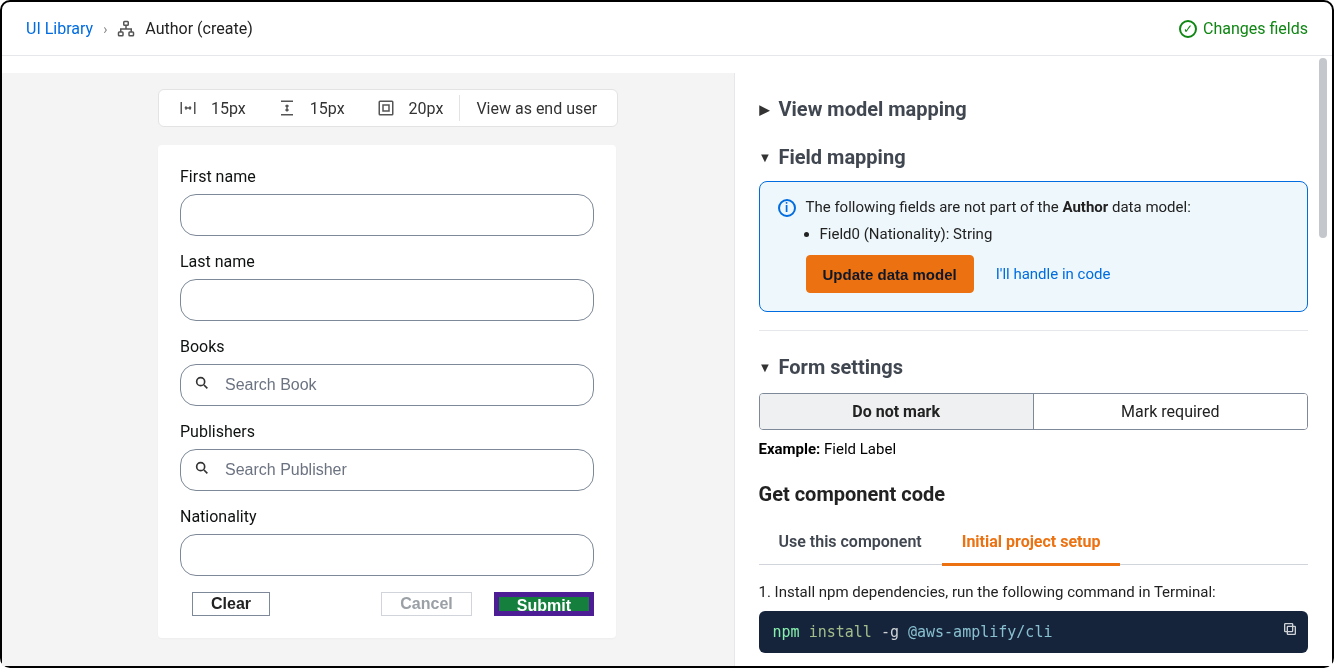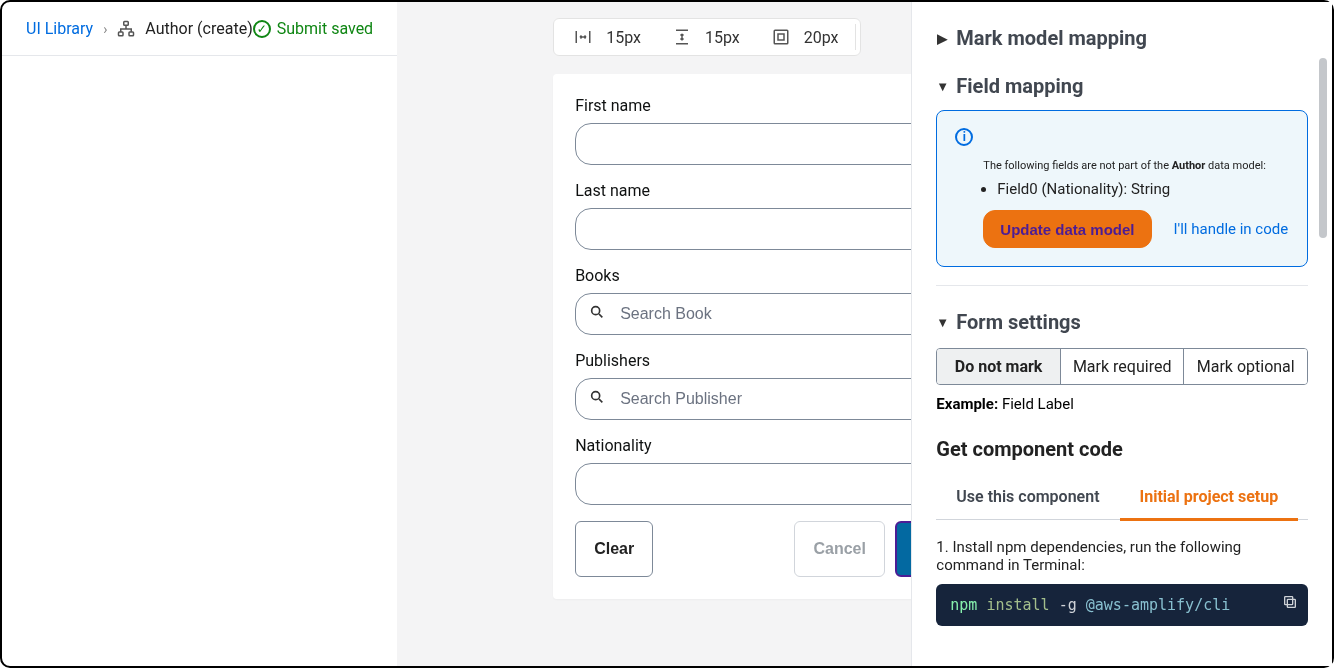--- a/index.html
+++ b/index.html
@@ -1,17 +1,17 @@
 <!DOCTYPE html>
 <html><head>
 <meta charset="utf-8">
 <style>
 * { box-sizing: border-box; margin: 0; padding: 0; }
 html, body { width: 1334px; height: 668px; overflow: hidden; font-family: -apple-system, BlinkMacSystemFont, "Segoe UI", Roboto, Arial, sans-serif; background: #fff; }
-.app { width: 100%; height: 100%; border: 2px solid #000; border-radius: 10px; display: flex; flex-direction: row; background: #fff; position: relative;}
+.app { width: 100%; height: 100%; border: 2px solid #000; border-radius: 10px; display: flex; flex-direction: column; background: #fff; position: relative; gap: 17px;}
 .topbar { height: 54px; display: flex; align-items: center; justify-content: space-between; padding: 0 24px; border-bottom: 1px solid #e5e7eb; }
 .breadcrumb { display: flex; align-items: center; gap: 10px; font-size: 16px; }
 .breadcrumb a { color: #006ce0; text-decoration: none; }
 .chevron-icon { color: #888; font-size: 14px; }
 .tree-icon { color: #444; display:inline-flex; }
 .crumb-current { color: #222; }
 .status { display: flex; align-items: center; gap: 6px; color: #0f8613; font-size: 16px; }
 .status-icon { width: 18px; height: 18px; border: 2px solid #0f8613; border-radius: 50%; display:inline-flex; align-items:center; justify-content:center; font-size:12px; line-height:1;}
 .body { flex:1; display:flex; background: #f4f4f5; overflow:hidden;}
 .left { flex: 0 0 55%; display:flex; flex-direction:column; align-items:flex-start; padding: 16px 0 0 156px; overflow: auto;}
@@ -21,38 +21,38 @@
 .tool-icon { color:#555; display:inline-flex; }
 .card { margin-top: 18px; width: 458px; background:#fff; border-radius:4px; padding: 22px 22px 22px 22px; box-shadow: 0 1px 2px rgba(0,0,0,0.03);}
 .field { margin-bottom: 16px; }
 .label { font-size: 16px; color: #0f1111; margin-bottom: 8px; display:block;}
 .input { width:100%; height:42px; border:1px solid #7d8998; border-radius:16px; padding: 0 10px; font-size:16px;}
 .search-wrap { position:relative; }
 .search-wrap .sicon { position:absolute; left: 14px; top: 50%; transform: translateY(-50%); color:#444; font-size: 16px;}
 .search-wrap input { padding-left: 44px; color:#555;}
 .search-wrap input::placeholder{color:#6b7280;}
 .btn-row { display:flex; gap:10px; align-items:center; margin-top: 12px;}
-.btn { height:56px; border-radius:6px; padding: 0 18px; font-size:16px; font-weight:600; cursor:pointer;}
+.btn { height:24px; border-radius:0; padding: 0 18px; font-size:16px; font-weight:600; cursor:pointer;margin-left:12px;}
 .btn-plain { background:#fff; border:1px solid #7d8998; color:#222;}
 .btn-muted { background:#fff; border:1px solid #d1d5db; color:#9aa0a6; cursor:default;}
-.btn-primary { background:#0369a1; border:2px solid #4c1d95; color:#fff;}
+.btn-primary { background:#15803d; border:5px solid #4c1d95; color:#fff;}
 .spacer { flex:1; }
 .right { flex:0 0 45%; background:#fff; border-left:1px solid #e5e7eb; padding: 18px 24px 20px 24px; overflow: auto;}
 .section { margin-bottom: 12px; }
 .section-header { display:flex; align-items:center; gap:8px; font-size:20px; font-weight:700; color:#414750; padding: 6px 0; }
 .tri { font-size: 13px; color:#333; width:12px; text-align:center;}
 .infobox { border:1px solid #006ce0; background:#eef7fb; border-radius:8px; padding: 16px 18px 18px 18px; margin-top:6px; }
 .info-top { display:flex; gap:10px; align-items:flex-start; }
 .info-icon { width:18px; height:18px; border:2px solid #006ce0; border-radius:50%; color:#006ce0; display:flex;align-items:center;justify-content:center;font-size:12px;font-weight:700; flex-shrink:0; margin-top:1px;}
-.info-text { font-size:11px; color:#222;margin-top:32px; }
+.info-text { font-size:15px; color:#222; }
 .info-text strong { font-weight:700; }
 .info-list { margin: 8px 0 12px 22px; font-size:15px; color:#222;}
 .info-list li { list-style: disc; margin-left: 20px;}
 .info-actions { display:flex; align-items:center; gap: 22px; margin-left: 28px;}
-.btn-orange { background:#ec7211; border:1px solid #ec7211;color:#4c1d95; height:38px; border-radius:12px; padding:0 16px; font-weight:700; font-size:15px; cursor:pointer;}
+.btn-orange { background:#ec7211; border:1px solid #ec7211;color:#0f172a; height:38px; border-radius:4px; padding:0 16px; font-weight:700; font-size:15px; cursor:pointer;}
 .link { color:#006ce0; font-size:15px; cursor:pointer;}
 .divider { height:1px; background:#e5e7eb; margin: 18px 0;}
 .seg-group { display:flex; border:1px solid #7d8998; border-radius:4px; overflow:hidden; margin-top: 8px;}
 .seg { flex:1; text-align:center; padding: 8px 0; font-size:16px; color:#222; border-right:1px solid #7d8998; cursor:pointer; background:#fff;}
 .seg:last-child{border-right:none;}
 .seg.active{background:#eef0f1; font-weight:700;}
 .example-row { font-size:15px; margin-top: 10px;}
 .example-row b{font-weight:700;}
 .get-code-h { font-size:20px; font-weight:700; color:#222; margin-top: 24px;}
 .tabs { display:flex; gap:0; border-bottom:1px solid #d1d5db; margin-top: 14px;}
@@ -80,21 +80,21 @@
             <rect x="9" y="2" width="6" height="5" rx="1"></rect>
             <rect x="2" y="16" width="6" height="5" rx="1"></rect>
             <rect x="16" y="16" width="6" height="5" rx="1"></rect>
             <path d="M12 7v5M12 12H5v4M12 12h7v4"></path>
           </svg>
       </span>
       <span class="crumb-current">Author (create)</span>
     </div>
     <div class="status">
       <span class="status-icon">✓</span>
-      <span>Submit saved</span>
+      <span>Changes fields</span>
     </div>
   </div>
 
   <div class="body">
     <div class="left">
       <div class="toolbar">
         <div class="tool-seg">
           <span class="tool-icon">
             <svg width="18" height="18" viewBox="0 0 24 24" fill="none" stroke="#555" stroke-width="2">
                 <path d="M3 4v16M21 4v16M8 12h8M8 12l2-2M8 12l2 2M16 12l-2-2M16 12l-2 2"></path>
@@ -113,20 +113,23 @@
         <div class="tool-seg">
           <span class="tool-icon">
             <svg width="18" height="18" viewBox="0 0 24 24" fill="none" stroke="#555" stroke-width="2">
                 <rect x="3" y="3" width="18" height="18" rx="1"></rect>
                 <rect x="8" y="8" width="8" height="8"></rect>
               </svg>
           </span>
           <span>20px</span>
         </div>
         <div class="tool-sep"></div>
+        <div class="tool-seg">
+          <span>View as end user</span>
+        </div>
       </div>
 
       <div class="card">
         <div class="field">
           <span class="label">First name</span>
           <input class="input" value="" style="">
         </div>
         <div class="field">
           <span class="label">Last name</span>
           <input class="input" value="" style="">
@@ -165,21 +168,21 @@
           <button class="btn btn-muted">Cancel</button>
           <button class="btn btn-primary">Submit</button>
         </div>
       </div>
     </div>
 
     <div class="right">
       <div class="section">
         <div class="section-header">
           <span class="tri">▶</span>
-          <span>Mark model mapping</span>
+          <span>View model mapping</span>
         </div>
       </div>
 
       <div class="section">
         <div class="section-header">
           <span class="tri">▼</span>
           <span>Field mapping</span>
         </div>
         <div class="infobox">
           <div class="info-top">
@@ -201,21 +204,20 @@
       <div class="divider"></div>
 
       <div class="section">
         <div class="section-header">
           <span class="tri">▼</span>
           <span>Form settings</span>
         </div>
         <div class="seg-group">
           <div class="seg active">Do not mark</div>
           <div class="seg">Mark required</div>
-          <div class="seg">Mark optional</div>
         </div>
         <div class="example-row">
           <b>Example:</b> <span>Field Label</span>
         </div>
       </div>
 
       <div class="get-code-h">Get component code</div>
 
       <div class="tabs">
         <div class="tab">Use this component</div>

